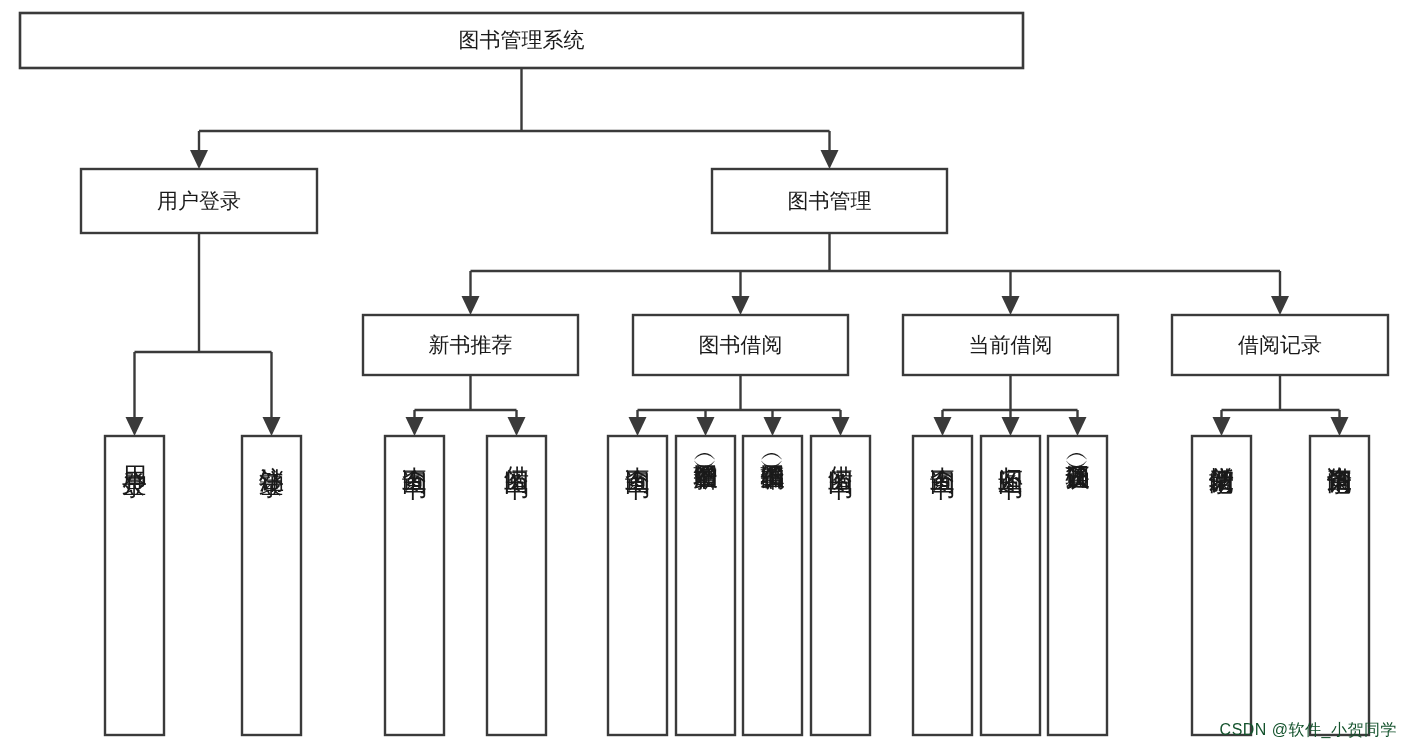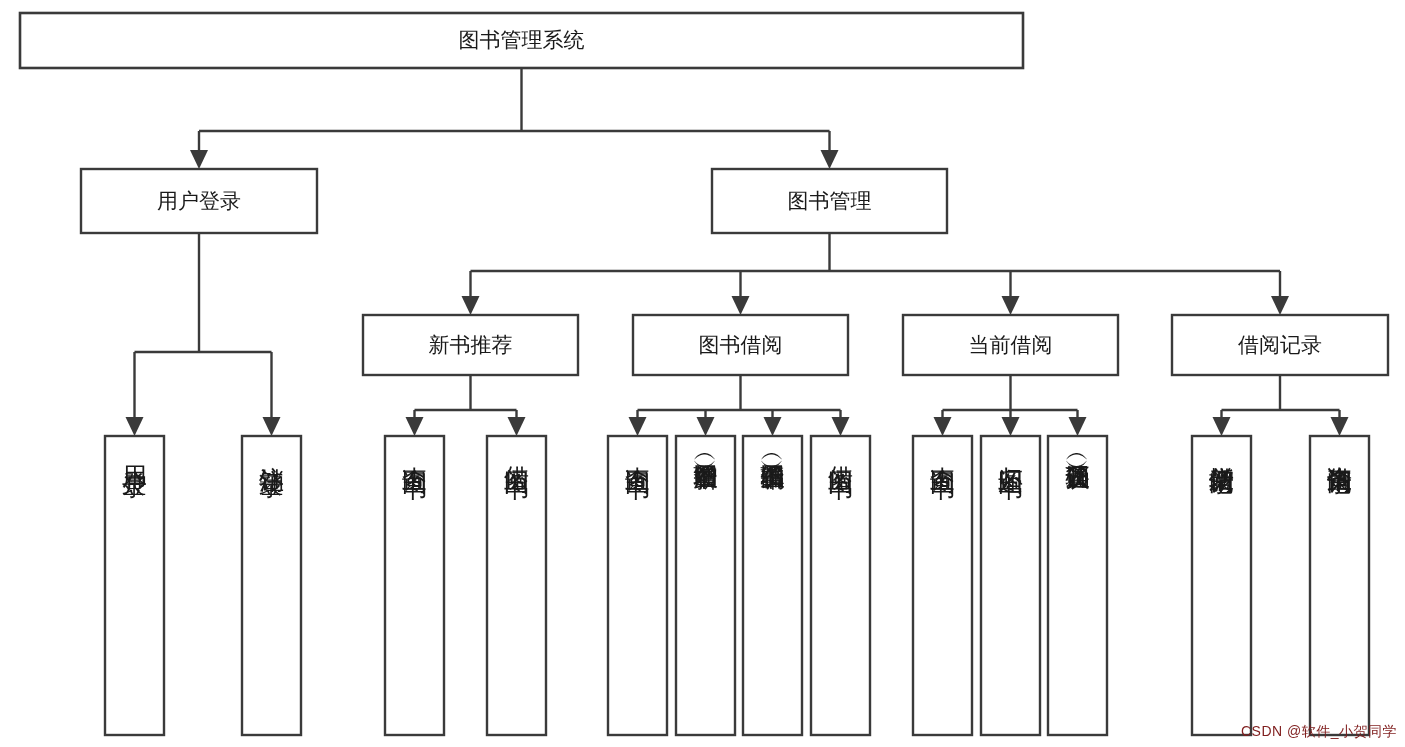--- a/index.html
+++ b/index.html
@@ -66,22 +66,22 @@
     line-height: 1;
     letter-spacing: 3px;
     color: #1a1a1a;
     white-space: nowrap;
   }
   .watermark {
     position: absolute;
     right: 8px;
     bottom: 6px;
     font-family: "Liberation Sans", "DejaVu Sans", sans-serif;
-    font-size: 14px;
-    color: #7f1d1d;
+    font-size: 16px;
+    color: #14532d;
     letter-spacing: 0.5px;
     white-space: nowrap;
   }
 </style>
 </head>
 <body>
 
 <div id="diagram-root">
   <svg class="flow" viewBox="0 0 1405 747" xmlns="http://www.w3.org/2000/svg">
     <g id="links-layer">

